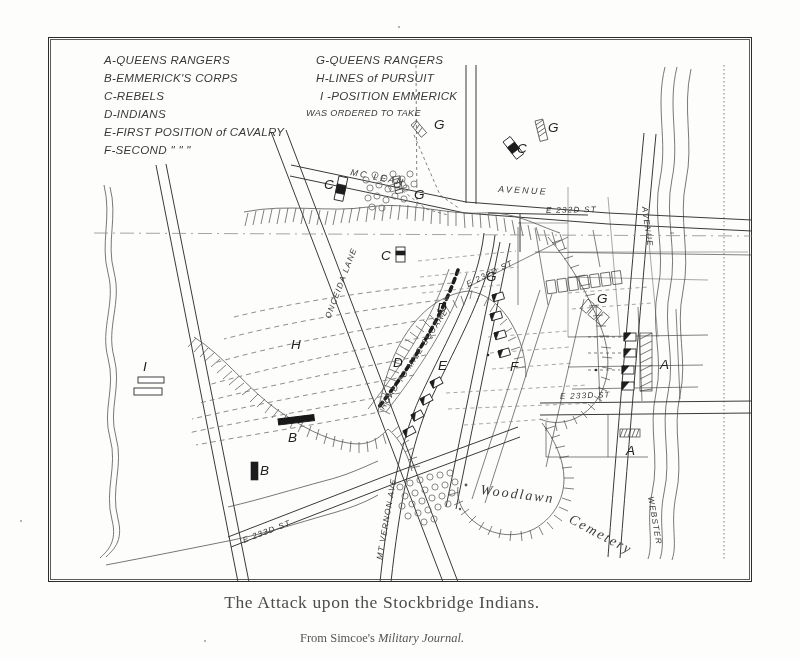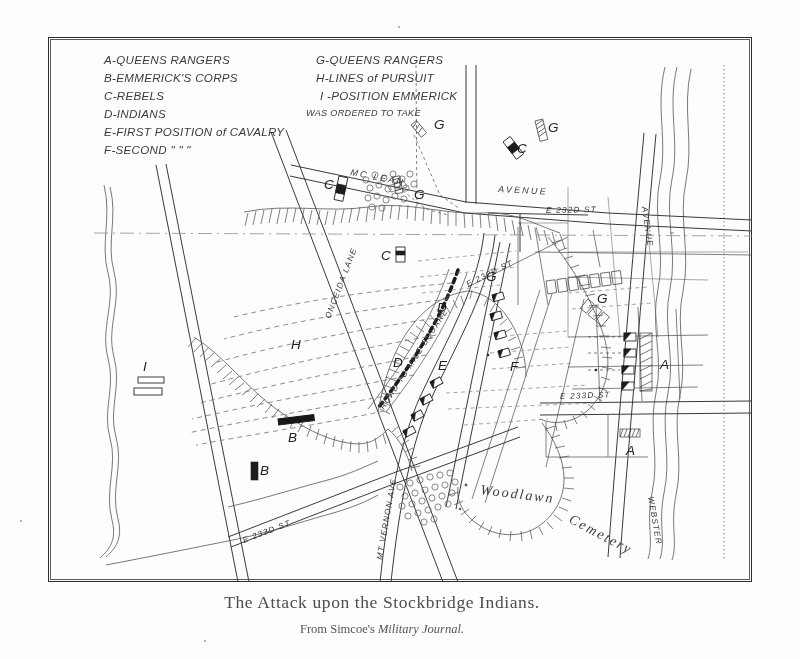--- a/index.html
+++ b/index.html
@@ -42,21 +42,21 @@
     text-align:center;
     color:#4a4a4a;
   }
   #cap-title{
     font-family:"Liberation Serif", serif;
     font-size:17.5px;
     letter-spacing:0.6px;
     color:#4d4d4d;
   }
   #cap-sub{
-    margin-top:9px;
+    margin-top:18px;
     font-family:"Liberation Serif", serif;
     font-size:12.5px;
     color:#555;
   }
   #cap-sub .ital{font-style:italic;}
   .speck{
     position:absolute;
     background:#9a9a9a;
     border-radius:50%;
   }

